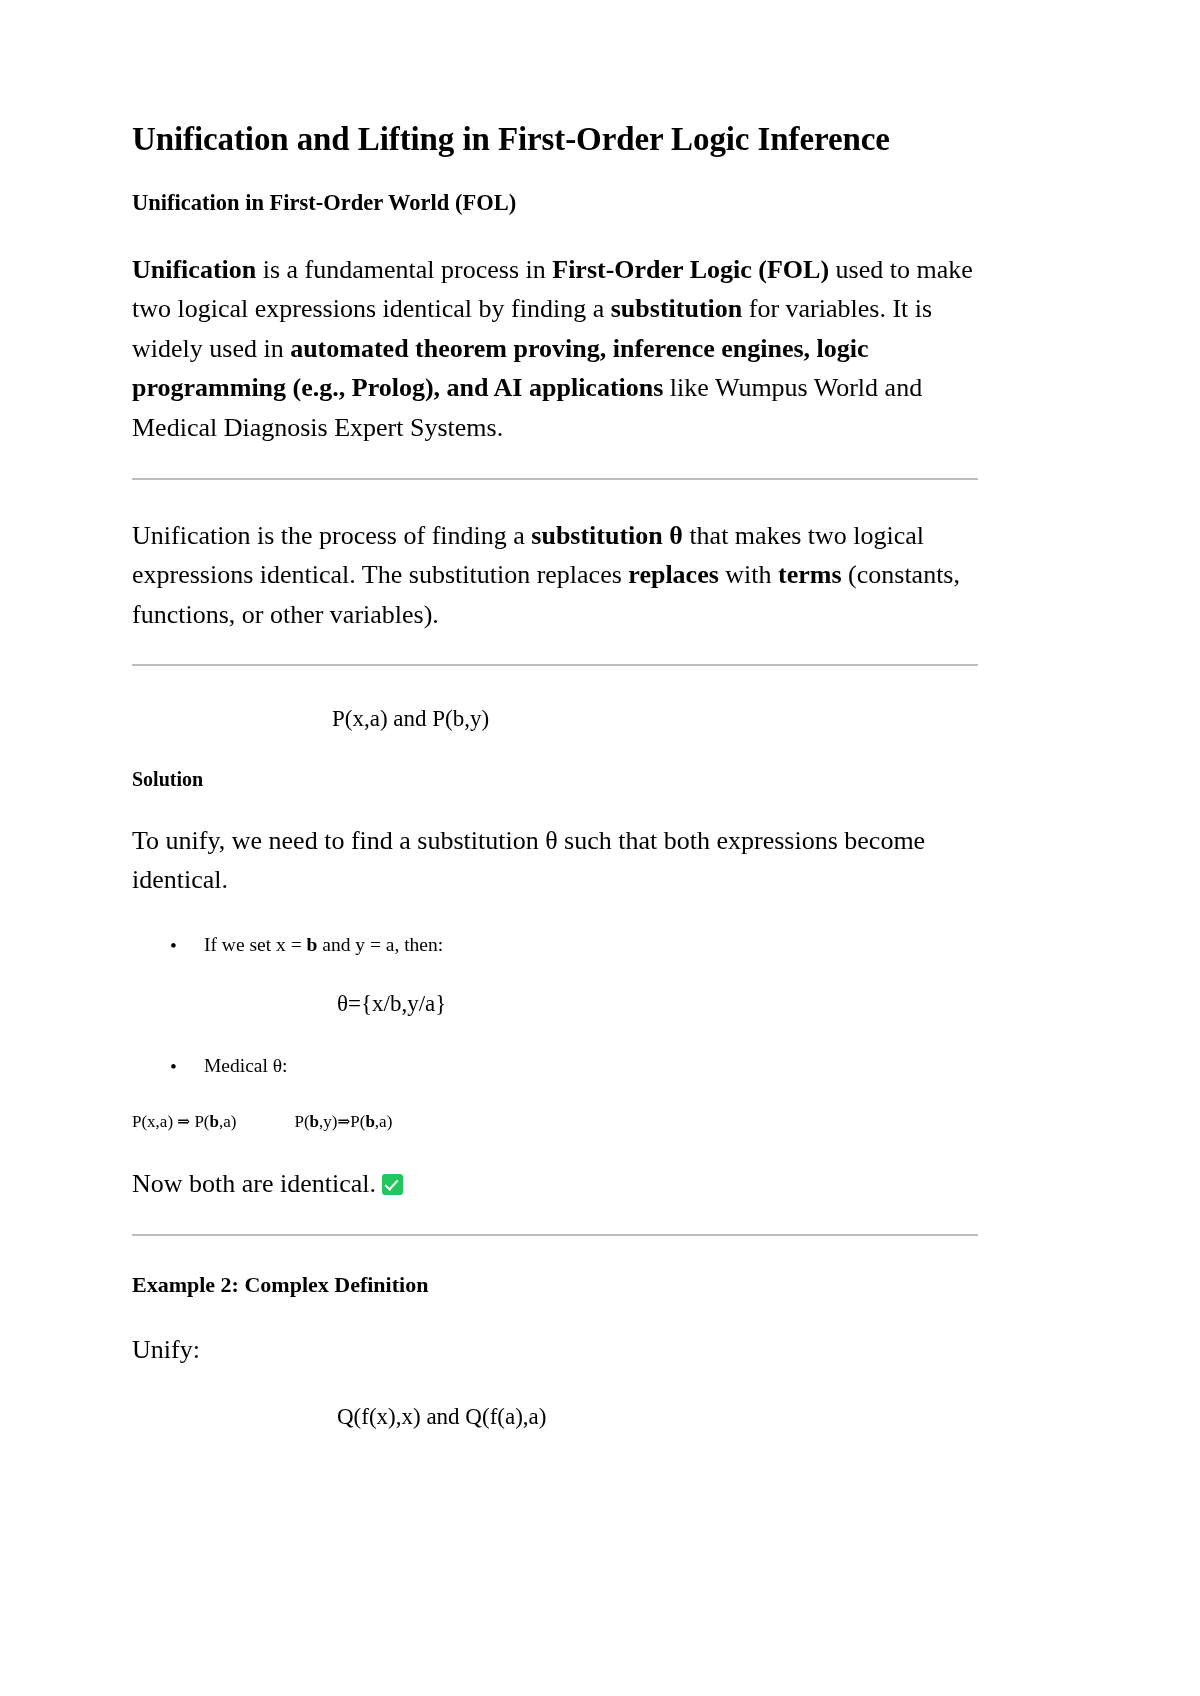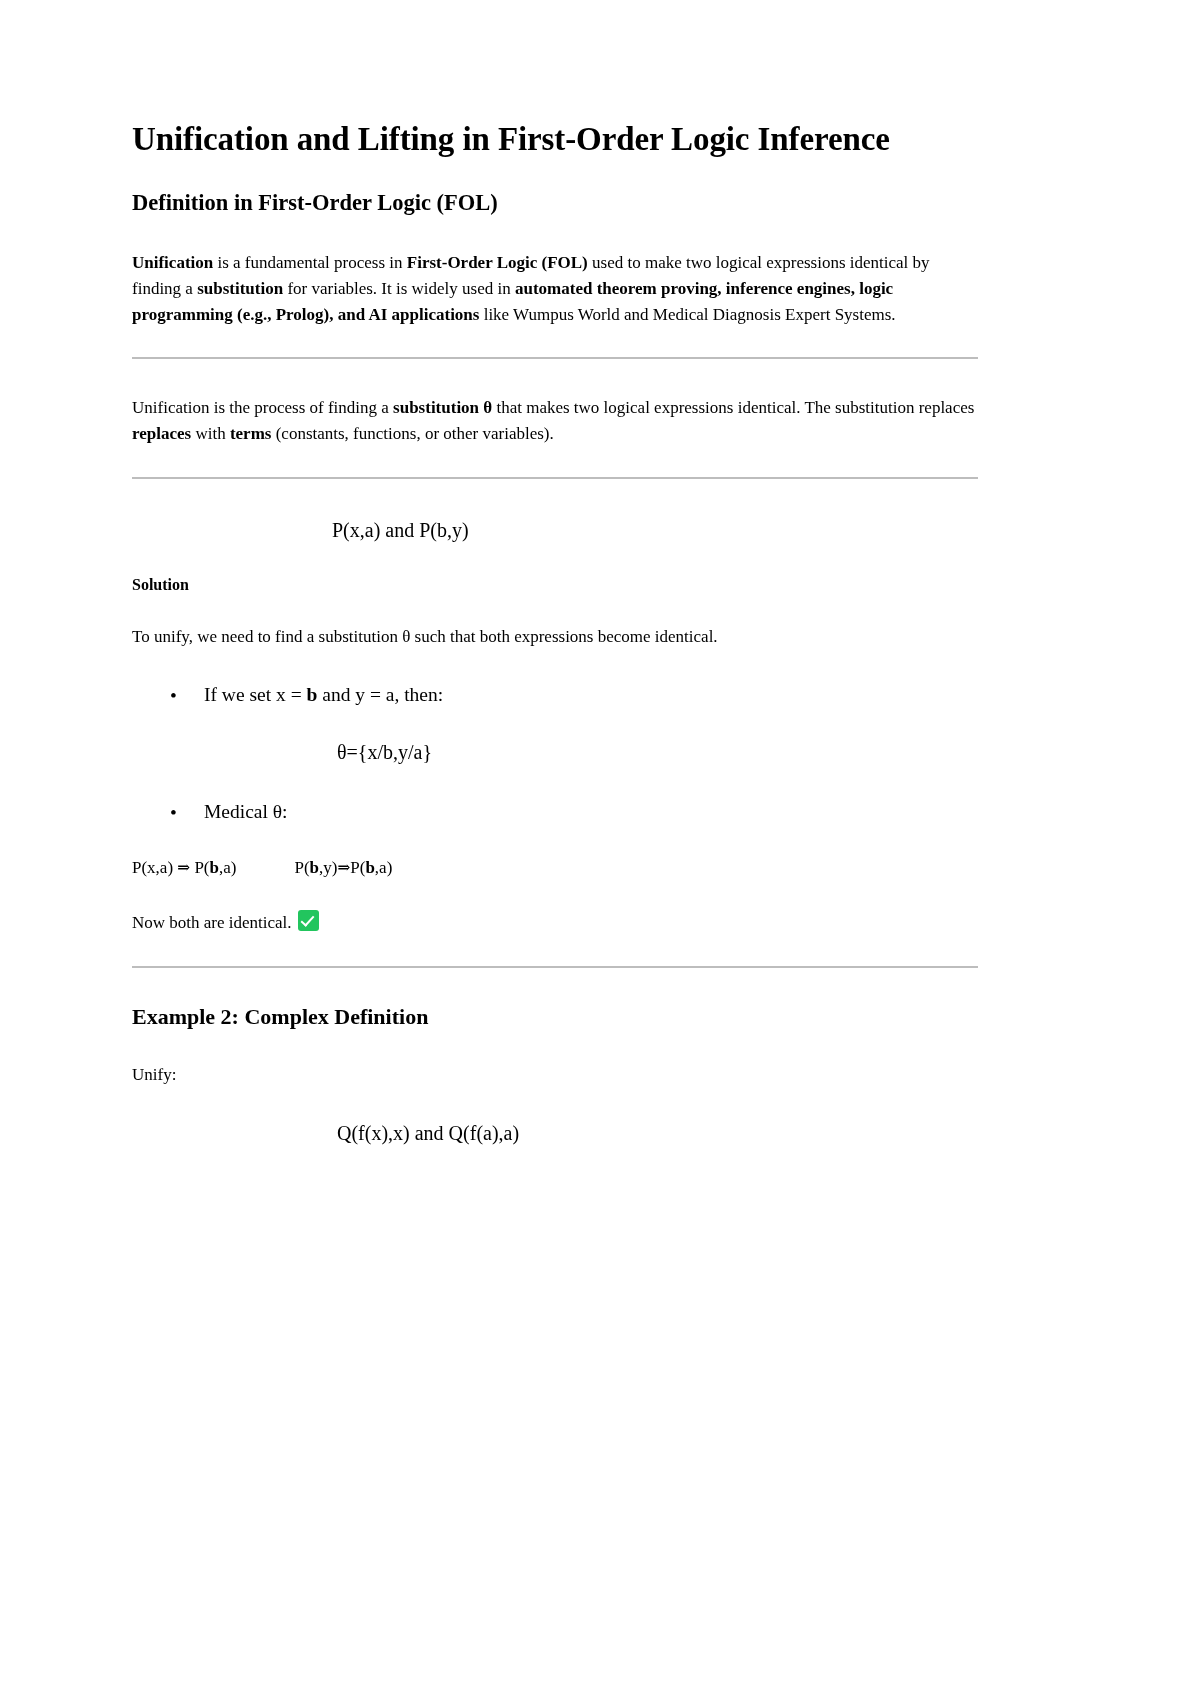--- a/index.html
+++ b/index.html
@@ -44,37 +44,37 @@
     line-height: 1.2;
     margin: 0 0 34px 0;
   }
   h3.doc-h3 {
     font-size: 22px;
     font-weight: bold;
     line-height: 1.2;
     margin: 0 0 32px 0;
   }
   h4.doc-h4 {
-    font-size: 16px;
+    font-size: 20px;
     font-weight: bold;
     line-height: 1.2;
     margin: 0 0 30px 0;
   }
 
   
   p.doc-p {
     margin: 0 0 30px 0;
-    font-size: 17px;
+    font-size: 26px;
     line-height: 1.52;
     text-align: left;
   }
   p.centered-expr {
     margin: 0 0 30px 0;
     padding-left: 200px;
-    font-size: 20px;
+    font-size: 23px;
     line-height: 1.5;
   }
   p.centered-expr.deep {
     padding-left: 205px;
   }
   p.expr-row {
     margin: 0 0 30px 0;
     font-size: 17px;
     line-height: 1.5;
     white-space: pre;
@@ -137,21 +137,21 @@
   .nbsp-gap { display: inline-block; width: 58px; }
 </style>
 </head>
 <body>
 
 <div class="page">
   <div class="doc-body">
 
     <h1 class="doc-title">Unification and Lifting in First-Order Logic Inference</h1>
 
-    <h2 class="doc-h2">Definition in First-Order Logic (FOL)</h2>
+    <h2 class="doc-h2">Unification in First-Order World (FOL)</h2>
 
     <p class="doc-p"><b>Unification</b><span> is a fundamental process in </span><b>First-Order Logic (FOL)</b><span> used to make two logical expressions identical by finding a </span><b>substitution</b><span> for variables. It is widely used in </span><b>automated theorem proving, inference engines, logic programming (e.g., Prolog), and AI applications</b><span> like Wumpus World and Medical Diagnosis Expert Systems.</span></p>
 
     <div class="rule-wrap">
       <hr class="doc-rule">
     </div>
 
 
     <p class="doc-p"><span>Unification is the process of finding a </span><b>substitution θ</b><span> that makes two logical expressions identical. The substitution replaces </span><b>replaces</b><span> with </span><b>terms</b><span> (constants, functions, or other variables).</span></p>
 

